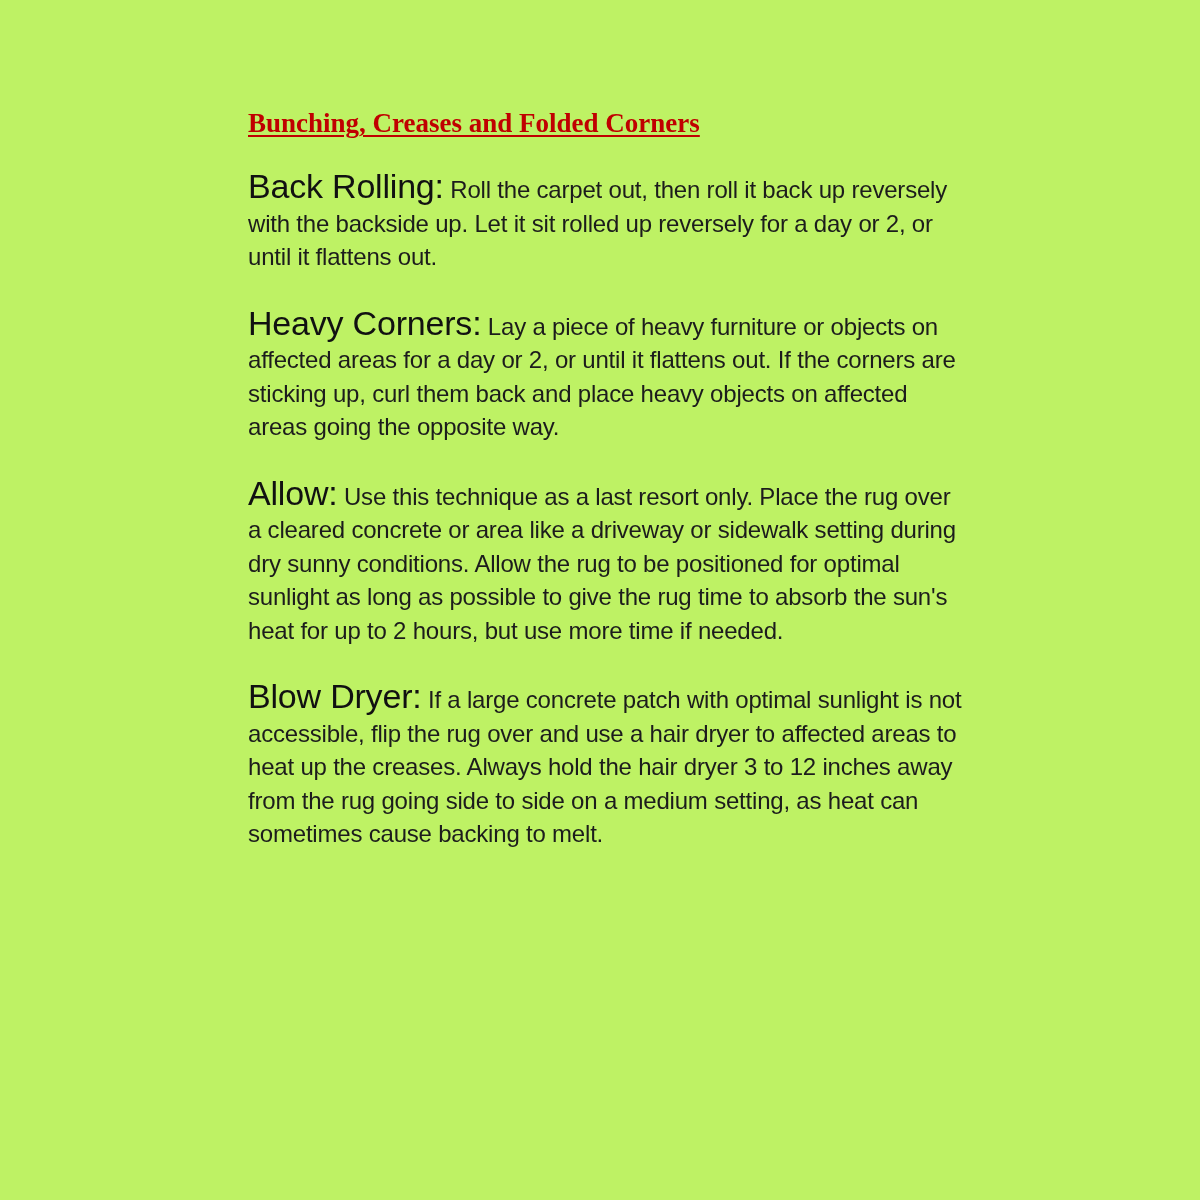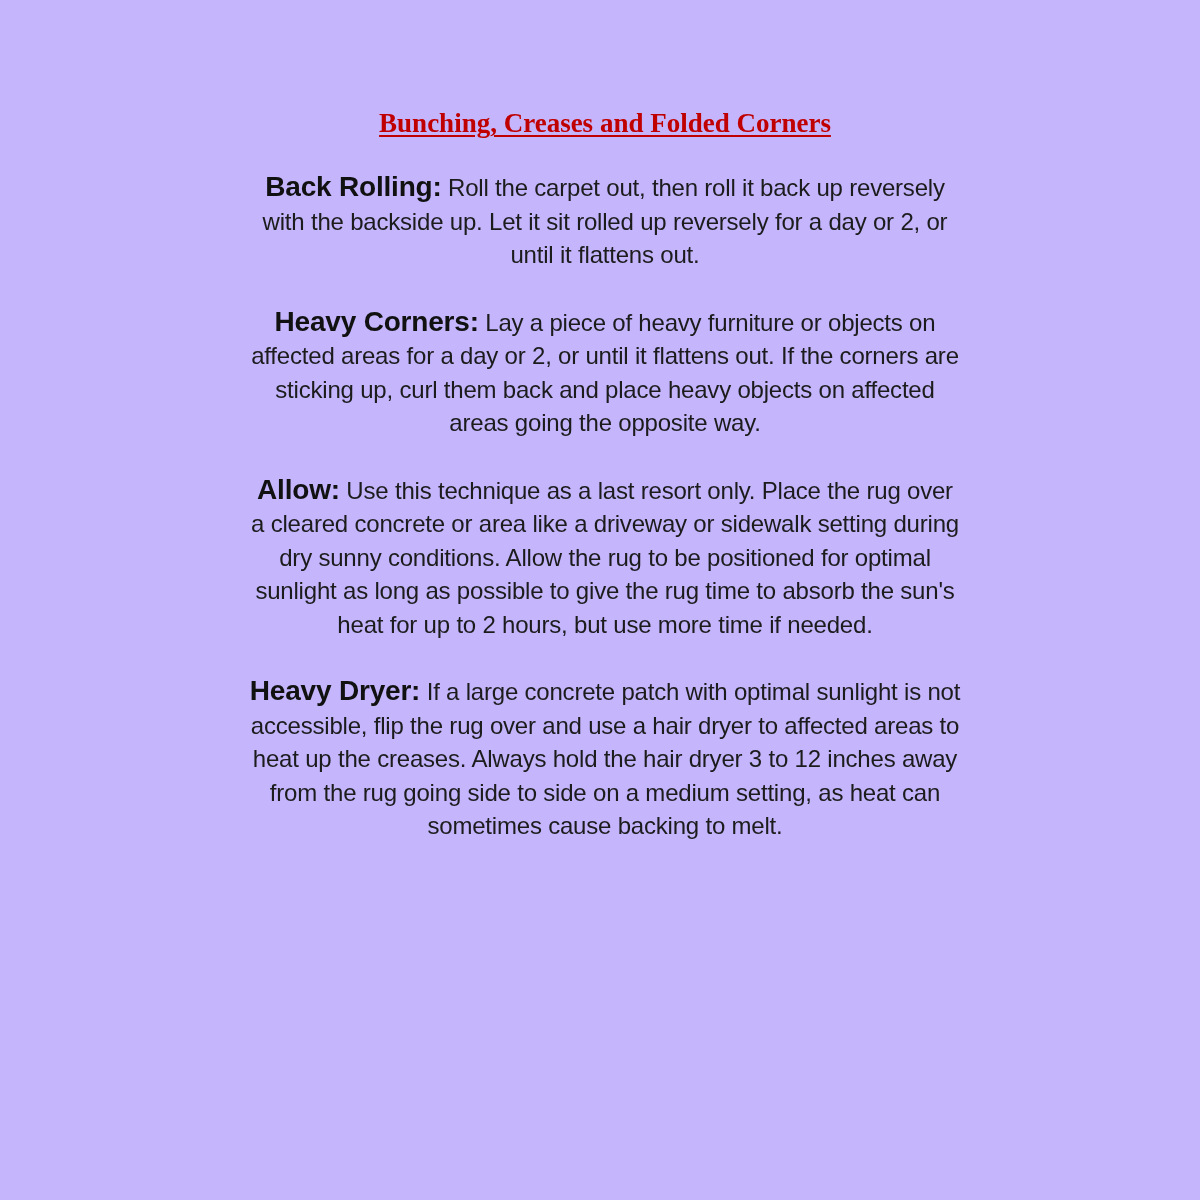--- a/index.html
+++ b/index.html
@@ -4,23 +4,22 @@
 <style>
   html, body {
     margin: 0;
     padding: 0;
     background: #ffffff;
   }
   .page {
     position: relative;
     width: 1200px;
     height: 1200px;
-    background: #c4b5fd;
+    background: #bef264;
     overflow: hidden;
-    text-align: center;
   }
   .content {
     position: absolute;
     left: 248px;
     top: 106px;
     width: 714px;
   }
   .doc-heading {
     font-family: "Liberation Serif", serif;
     font-size: 27px;
@@ -34,37 +33,37 @@
   }
   .para {
     font-family: "Liberation Sans", sans-serif;
     font-size: 24px;
     line-height: 33.5px;
     letter-spacing: -0.2px;
     color: #1c1c1c;
     margin: 0 0 33px 0;
   }
   .lead {
-    font-weight: 700;
-    font-size: 28px;
+    font-weight: 400;
+    font-size: 34px;
     color: #111111;
     margin-top: 48px;
   }
 </style>
 </head>
 <body>
 
 <div class="page">
   <div class="content">
 
     <h1 class="doc-heading">Bunching, Creases and Folded Corners</h1>
 
 
     <p class="para"><span class="lead">Back Rolling:</span> <span>Roll the carpet out, then roll it back up reversely with the backside up. Let it sit rolled up reversely for a day or 2, or until it flattens out.</span></p>
 
     <p class="para"><span class="lead">Heavy Corners:</span> <span>Lay a piece of heavy furniture or objects on affected areas for a day or 2, or until it flattens out. If the corners are sticking up, curl them back and place heavy objects on affected areas going the opposite way.</span></p>
 
     <p class="para"><span class="lead">Allow:</span> <span>Use this technique as a last resort only. Place the rug over a cleared concrete or area like a driveway or sidewalk setting during dry sunny conditions. Allow the rug to be positioned for optimal sunlight as long as possible to give the rug time to absorb the sun's heat for up to 2 hours, but use more time if needed.</span></p>
 
-    <p class="para"><span class="lead">Heavy Dryer:</span> <span>If a large concrete patch with optimal sunlight is not accessible, flip the rug over and use a hair dryer to affected areas to heat up the creases. Always hold the hair dryer 3 to 12 inches away from the rug going side to side on a medium setting, as heat can sometimes cause backing to melt.</span></p>
+    <p class="para"><span class="lead">Blow Dryer:</span> <span>If a large concrete patch with optimal sunlight is not accessible, flip the rug over and use a hair dryer to affected areas to heat up the creases. Always hold the hair dryer 3 to 12 inches away from the rug going side to side on a medium setting, as heat can sometimes cause backing to melt.</span></p>
 
   </div>
 </div>
 
 </body></html>

